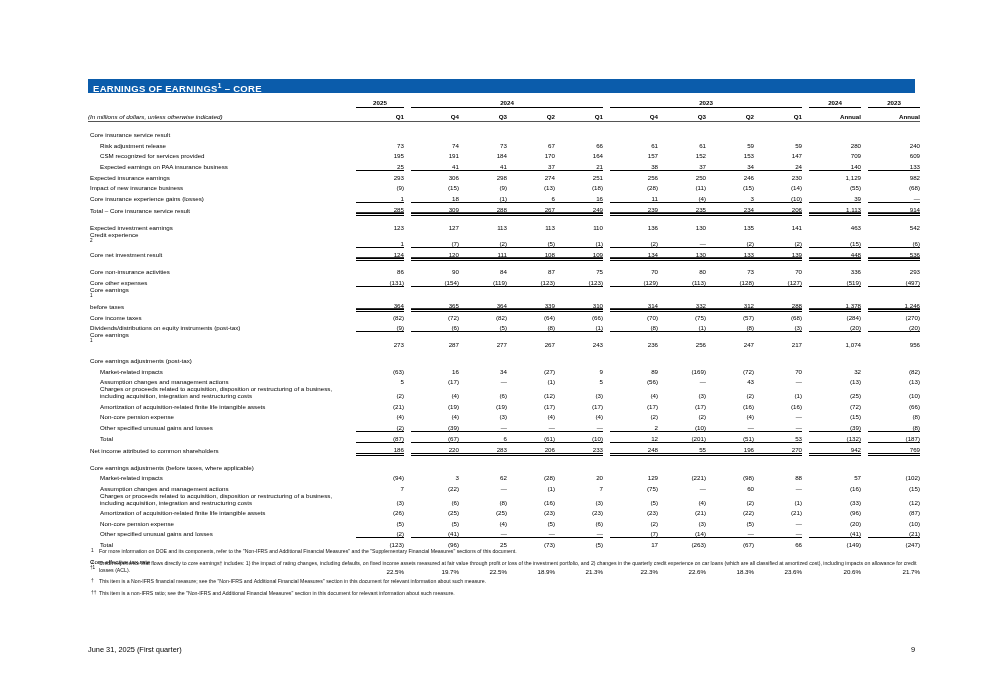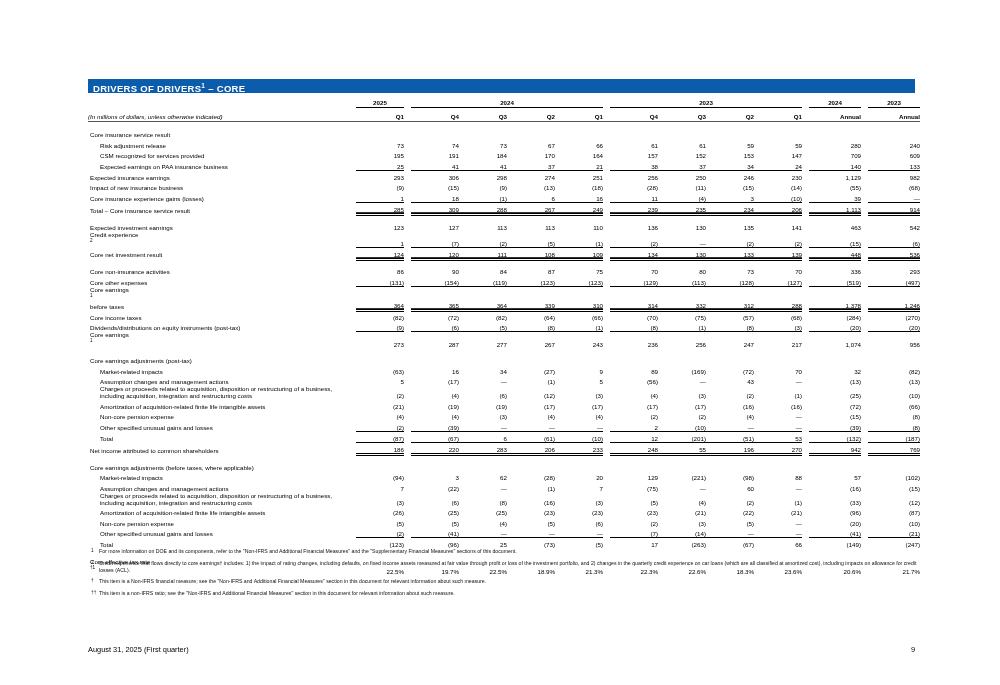--- a/index.html
+++ b/index.html
@@ -151,21 +151,21 @@
   }
   .footer-left { position: absolute; left: 0; top: 0; }
   .footer-right { position: absolute; right: 0; top: 0; text-align: right; }
 </style>
 </head>
 <body>
 
 <div class="page">
 
   <div class="title-bar">
-    <span>DRIVERS OF DRIVERS</span><sup>1</sup><span> – CORE</span>
+    <span>EARNINGS OF EARNINGS</span><sup>1</sup><span> – CORE</span>
   </div>
 
   <table class="doe">
     <colgroup>
       <col class="c-label">
       <col class="c-num">
         <col class="c-gap">
       <col class="c-num">
         <col class="c-num">
         <col class="c-num">
@@ -878,17 +878,17 @@
         <div class="mark">†</div>
         <div class="txt">This item is a Non-IFRS financial measure; see the "Non-IFRS and Additional Financial Measures" section in this document for relevant information about such measure.</div>
       </div>
       <div class="fn">
         <div class="mark">††</div>
         <div class="txt">This item is a non-IFRS ratio; see the "Non-IFRS and Additional Financial Measures" section in this document for relevant information about such measure.</div>
       </div>
     </div>
 
   <div class="footer-line">
-    <span class="footer-left">August 31, 2025 (First quarter)</span>
+    <span class="footer-left">June 31, 2025 (First quarter)</span>
     <span class="footer-right">9</span>
   </div>
 
 </div>
 
 </body></html>

